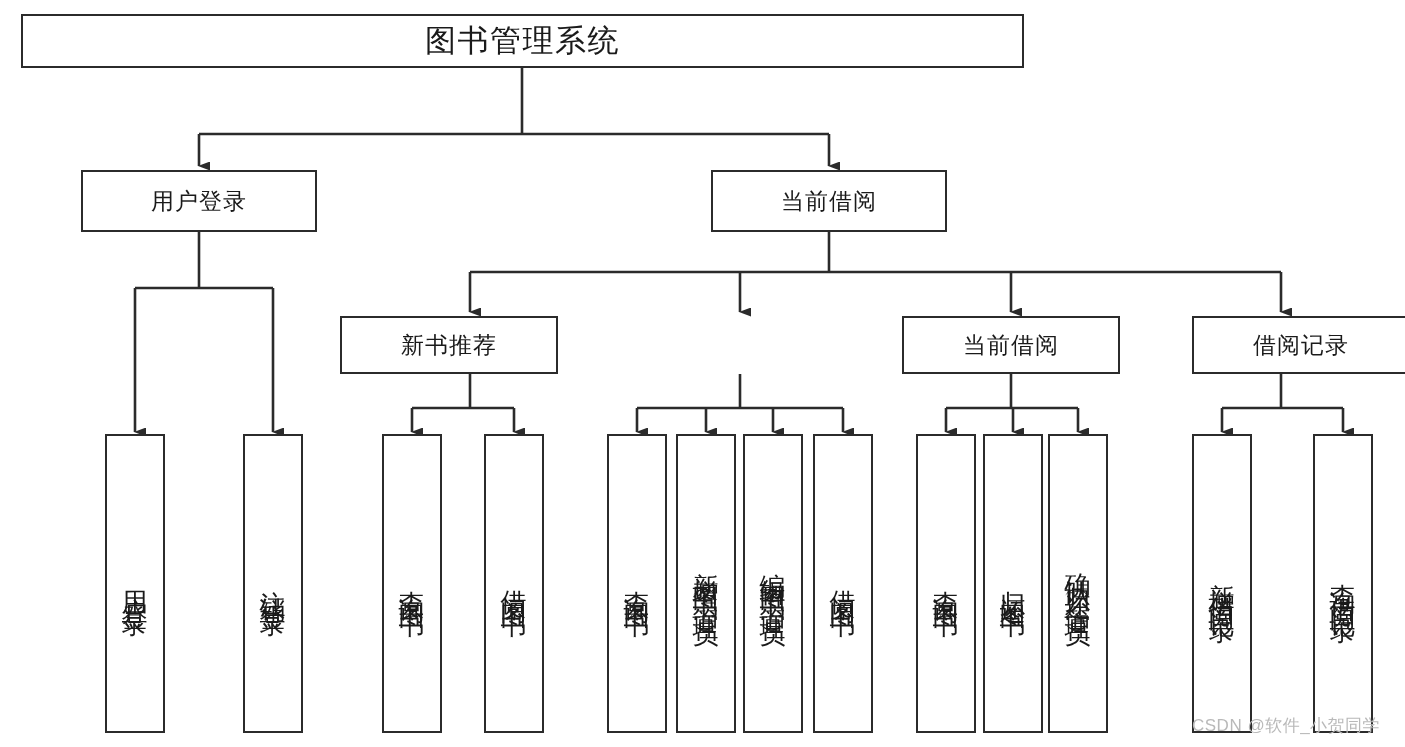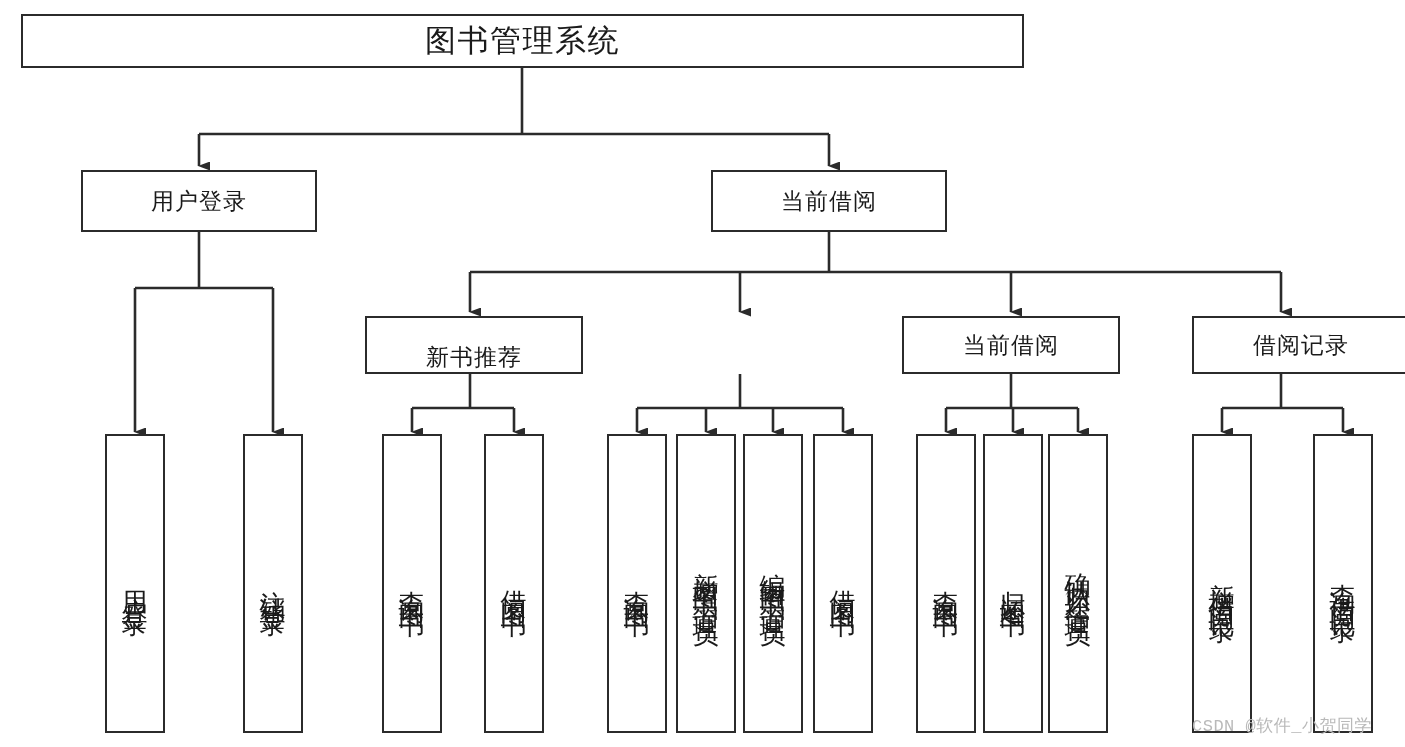--- a/index.html
+++ b/index.html
@@ -61,21 +61,20 @@
   }
   .watermark{
     position:absolute;
     left:1192px;
     top:714px;
     font-size:17px;
     color:#b9b9b9;
     letter-spacing:0.5px;
     white-space:nowrap;
     z-index:5;
-    font-family:Liberation Mono, monospace;
   }
 </style>
 </head>
 <body>
 
 <div id="canvas">
 
   <svg class="connectors" viewBox="0 0 1405 747" xmlns="http://www.w3.org/2000/svg">
     <defs>
       <marker id="arw" markerWidth="10" markerHeight="12" refX="4.5" refY="11" orient="auto" markerUnits="userSpaceOnUse">
@@ -131,21 +130,21 @@
   </div>
 
   <div class="node h" style="left:81px; top:170px; width:236px; height:62px;">
     <span class="lbl">用户登录</span>
   </div>
 
   <div class="node h" style="left:711px; top:170px; width:236px; height:62px;">
     <span class="lbl">当前借阅</span>
   </div>
 
-  <div class="node h" style="left:365px; top:316px; width:218px; height:58px;align-items:flex-end;">
+  <div class="node h" style="left:340px; top:316px; width:218px; height:58px;">
     <span class="lbl">新书推荐</span>
   </div>
 
 
   <div class="node h" style="left:902px; top:316px; width:218px; height:58px;">
     <span class="lbl">当前借阅</span>
   </div>
 
   <div class="node h" style="left:1172px; top:316px; width:218px; height:58px;margin-left:20px;">
     <span class="lbl">借阅记录</span>

